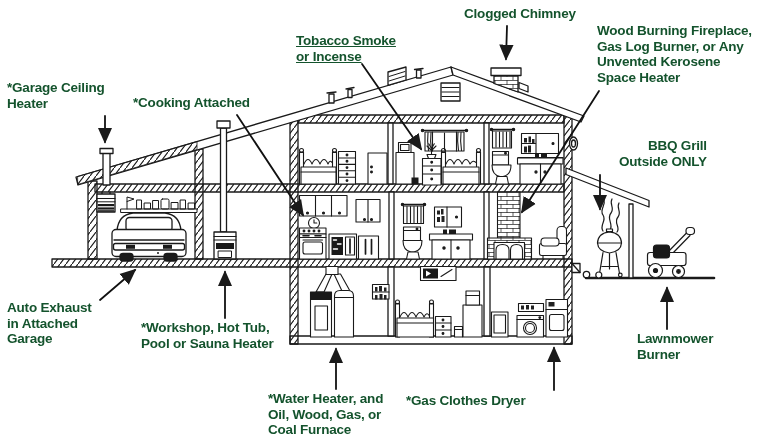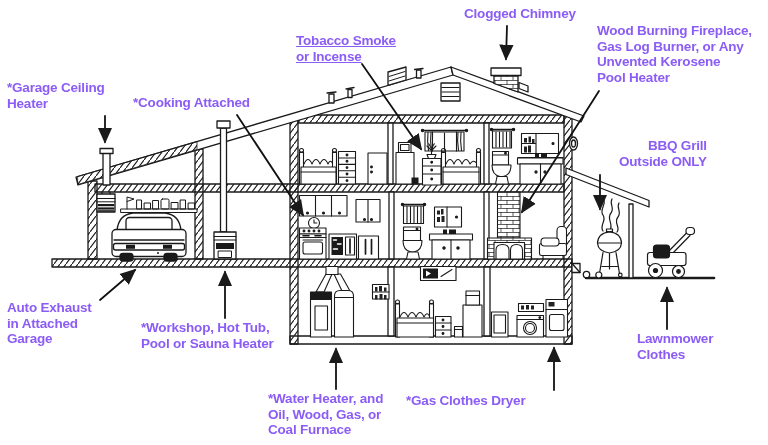--- a/index.html
+++ b/index.html
@@ -2,21 +2,21 @@
 <html><head>
 <meta charset="utf-8">
 <style>
   html,body{margin:0;padding:0;background:#fff;}
   .stage{
     position:relative;width:768px;height:445px;background:#fff;overflow:hidden;
     font-family:"Liberation Sans","DejaVu Sans",sans-serif;
   }
   .stage svg{position:absolute;left:0;top:0;}
   .lbl{
-    position:absolute;color:#8b5cf6;font-weight:bold;font-size:13.5px;
+    position:absolute;color:#14532d;font-weight:bold;font-size:13.5px;
     line-height:15.5px;white-space:pre-line;letter-spacing:-0.2px;z-index:2;
   }
 </style>
 </head>
 <body>
 
 <div class="stage">
 
 <svg width="768" height="445" viewBox="0 0 768 445" fill="none" stroke="#1a1a1a" stroke-width="1.3" stroke-linecap="round" stroke-linejoin="round">
   <defs>
@@ -452,28 +452,28 @@
 
 <div class="lbl" style="left:7px;top:80px;">*Garage Ceiling
 Heater</div>
 <div class="lbl" style="left:133px;top:95px;">*Cooking Attached</div>
 <div class="lbl" style="left:296px;top:33px;text-decoration:underline;">Tobacco Smoke
 or Incense</div>
 <div class="lbl" style="left:464px;top:6px;">Clogged Chimney</div>
 <div class="lbl" style="left:597px;top:23px;">Wood Burning Fireplace,
 Gas Log Burner, or Any
 Unvented Kerosene
-Pool Heater</div>
+Space Heater</div>
 <div class="lbl" style="left:619px;top:138px;text-align:right;">BBQ Grill
 Outside ONLY</div>
 <div class="lbl" style="left:7px;top:300px;">Auto Exhaust
 in Attached
 Garage</div>
 <div class="lbl" style="left:141px;top:320px;">*Workshop, Hot Tub,
 Pool or Sauna Heater</div>
 <div class="lbl" style="left:268px;top:391px;">*Water Heater, and
 Oil, Wood, Gas, or
 Coal Furnace</div>
 <div class="lbl" style="left:406px;top:393px;">*Gas Clothes Dryer</div>
 <div class="lbl" style="left:637px;top:331px;">Lawnmower
-Clothes</div>
+Burner</div>
 
 </div>
 
 </body></html>

